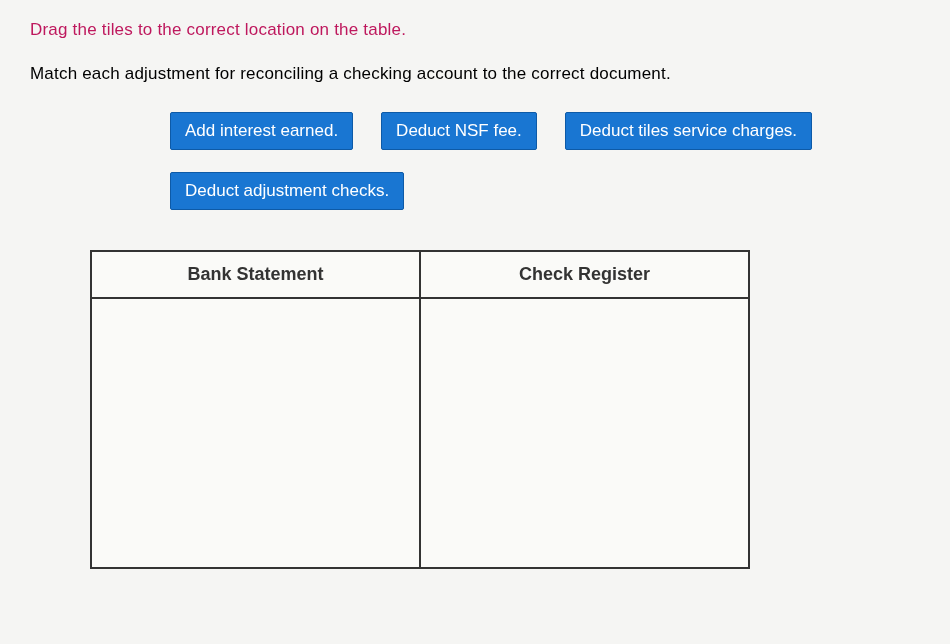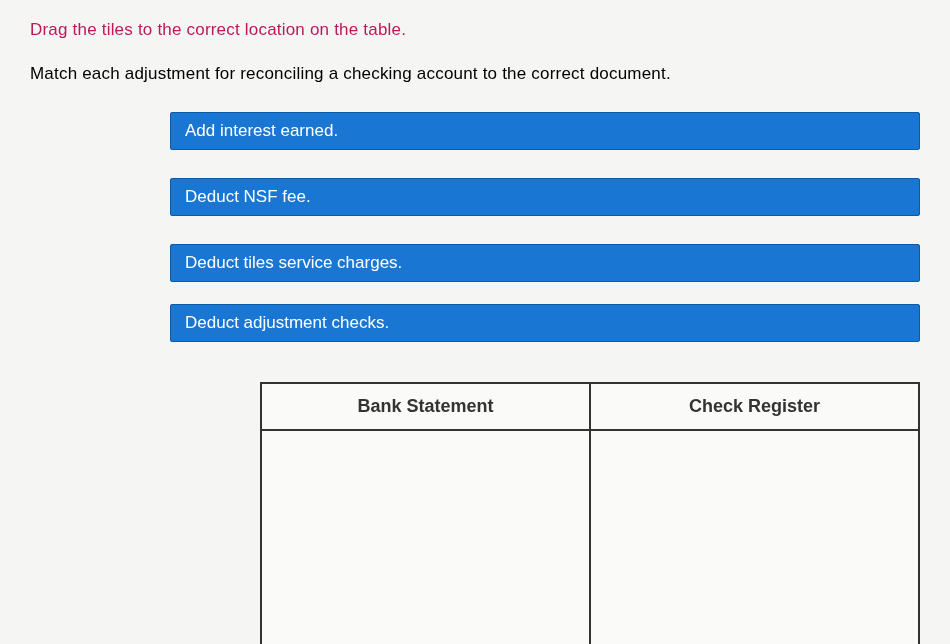--- a/index.html
+++ b/index.html
@@ -28,36 +28,35 @@
       letter-spacing: 0.2px;
     }
     .tiles-area {
       padding-left: 140px;
       margin-bottom: 40px;
     }
     .tiles-row {
       display: flex;
       gap: 28px;
       margin-bottom: 22px;
-      flex-direction: column;
     }
     .tile {
       background: #1976d2;
       color: #fff;
       padding: 8px 14px;
       font-size: 17px;
       border: 1px solid #0d5aa7;
       border-radius: 2px;
       cursor: grab;
       white-space: nowrap;
       display: inline-block;
     }
     .table-area {
       display: flex;
-      justify-content: flex-end;
+      justify-content: flex-start;
       padding-left: 60px;
     }
     .drop-table {
       border-collapse: collapse;
       width: 660px;
     }
     .drop-table th {
       border: 2px solid #333;
       padding: 12px 10px;
       font-size: 18px;

